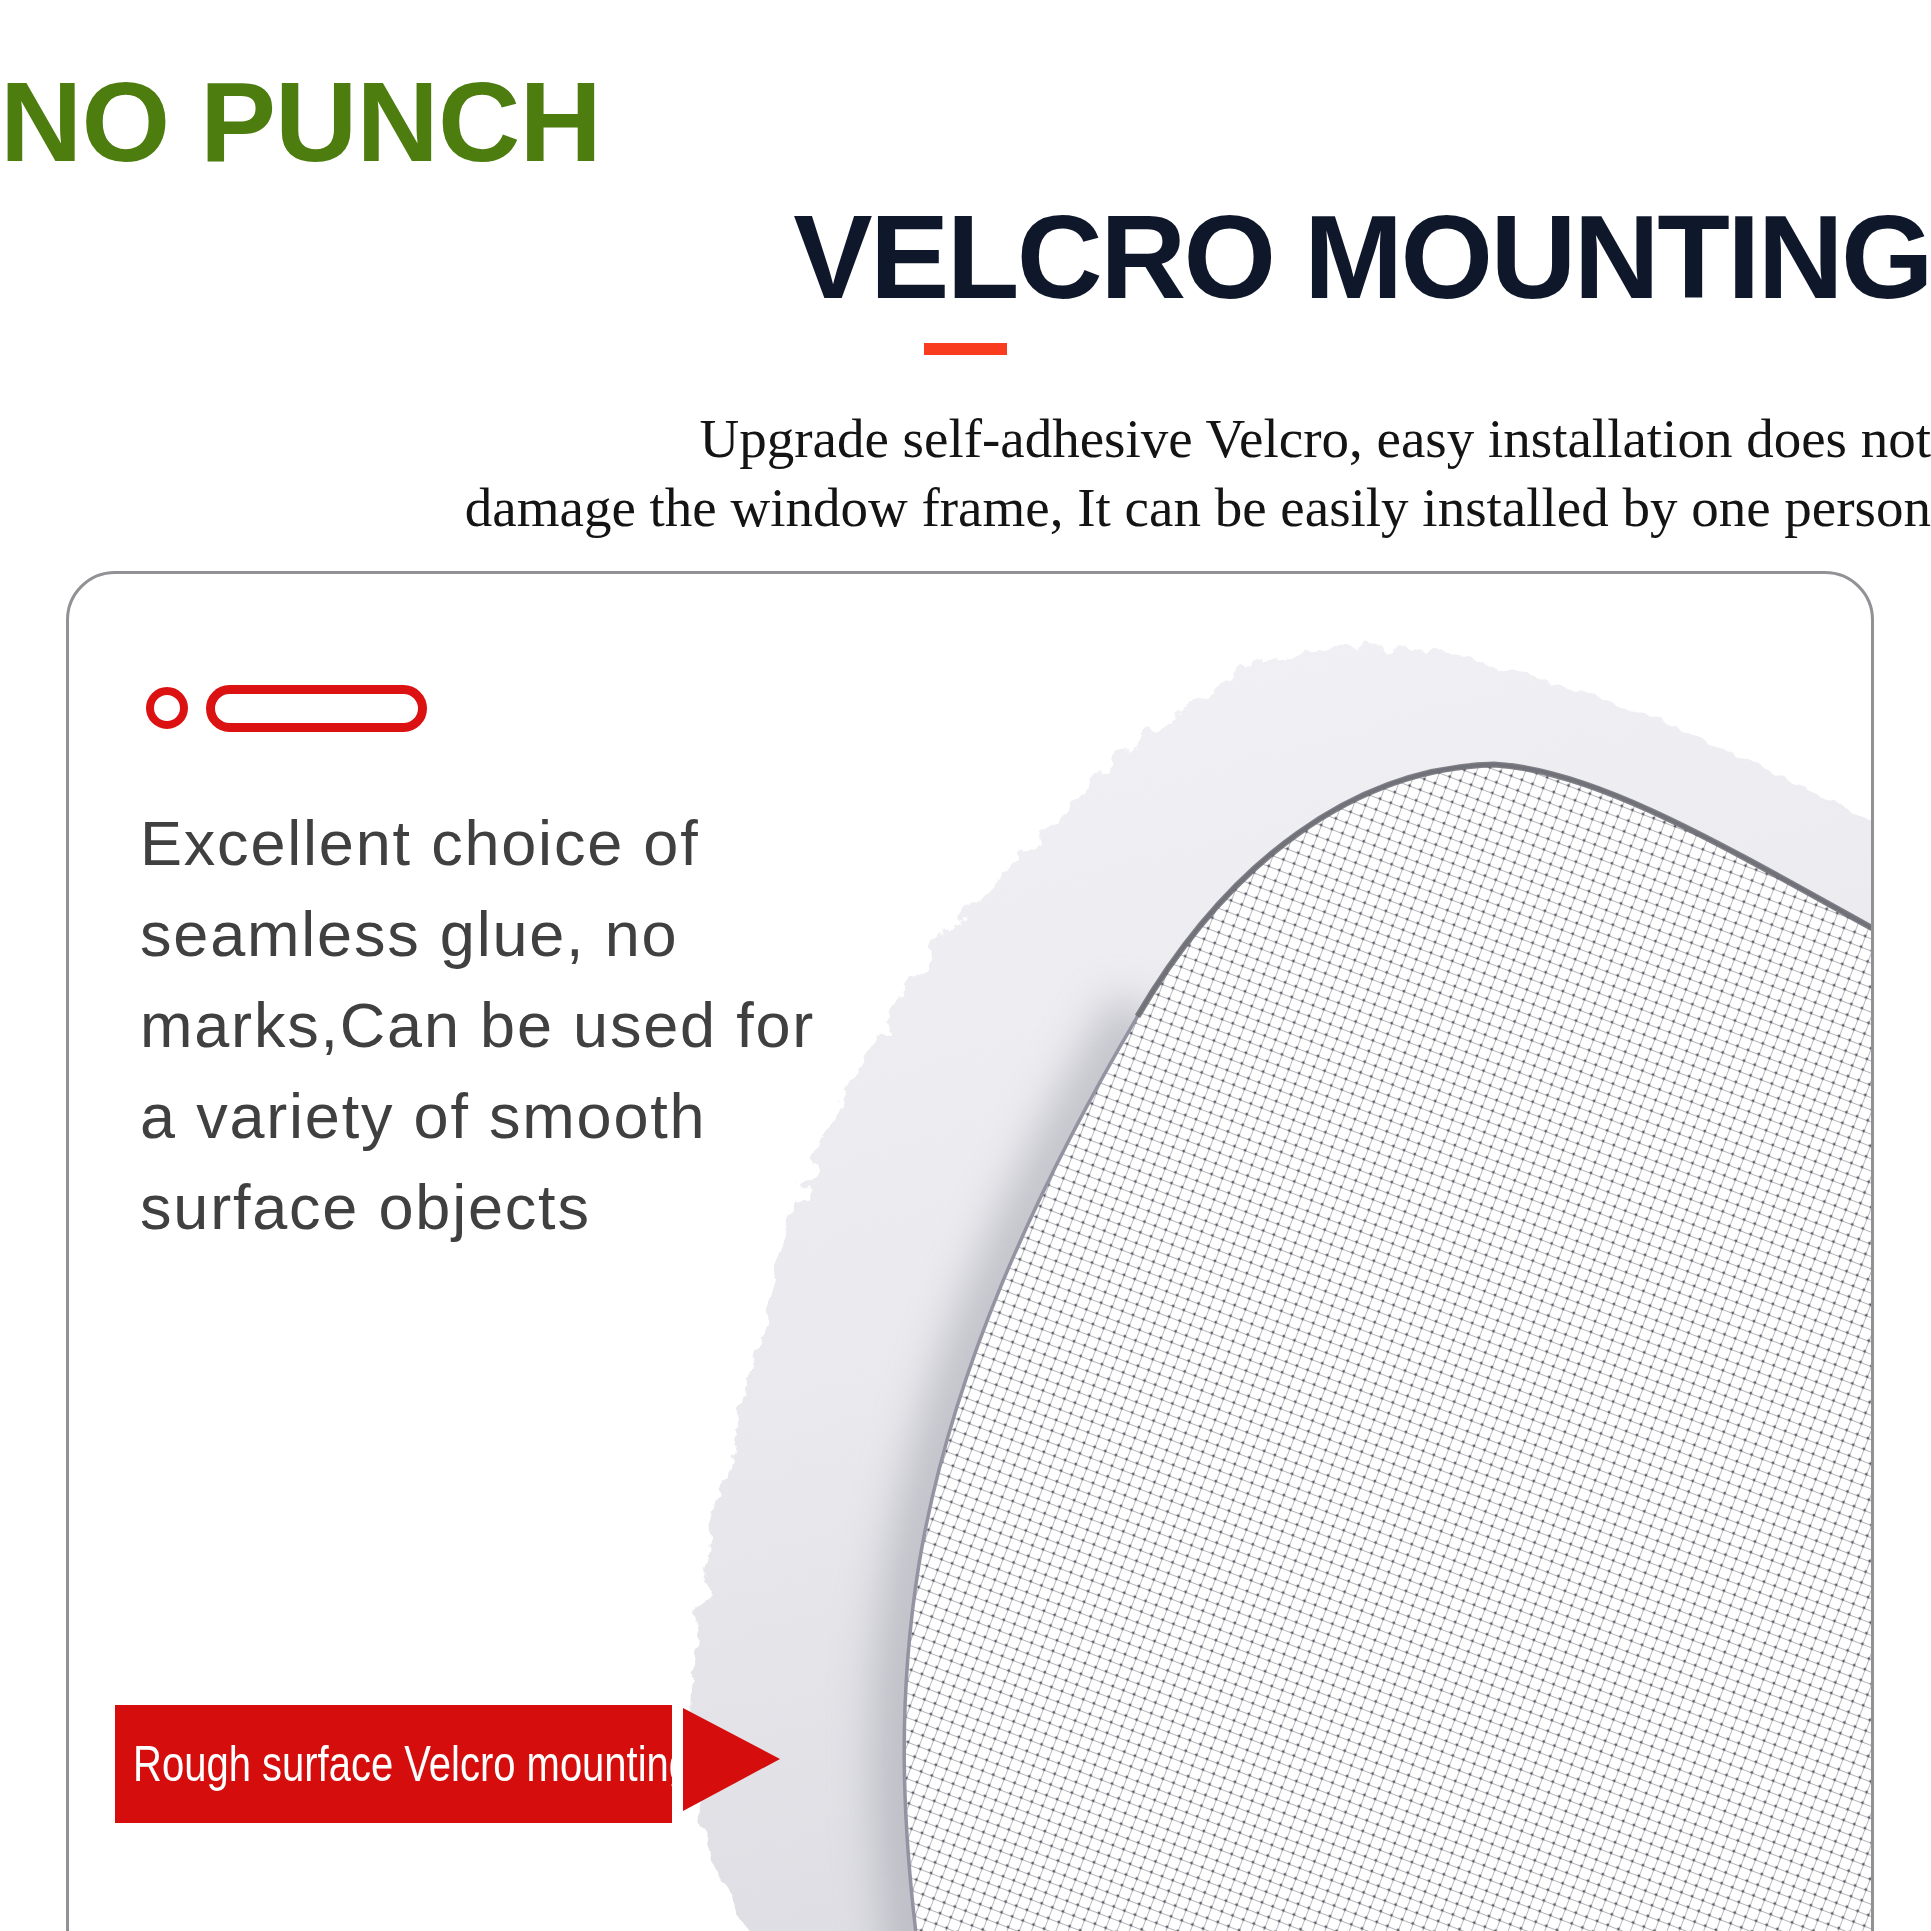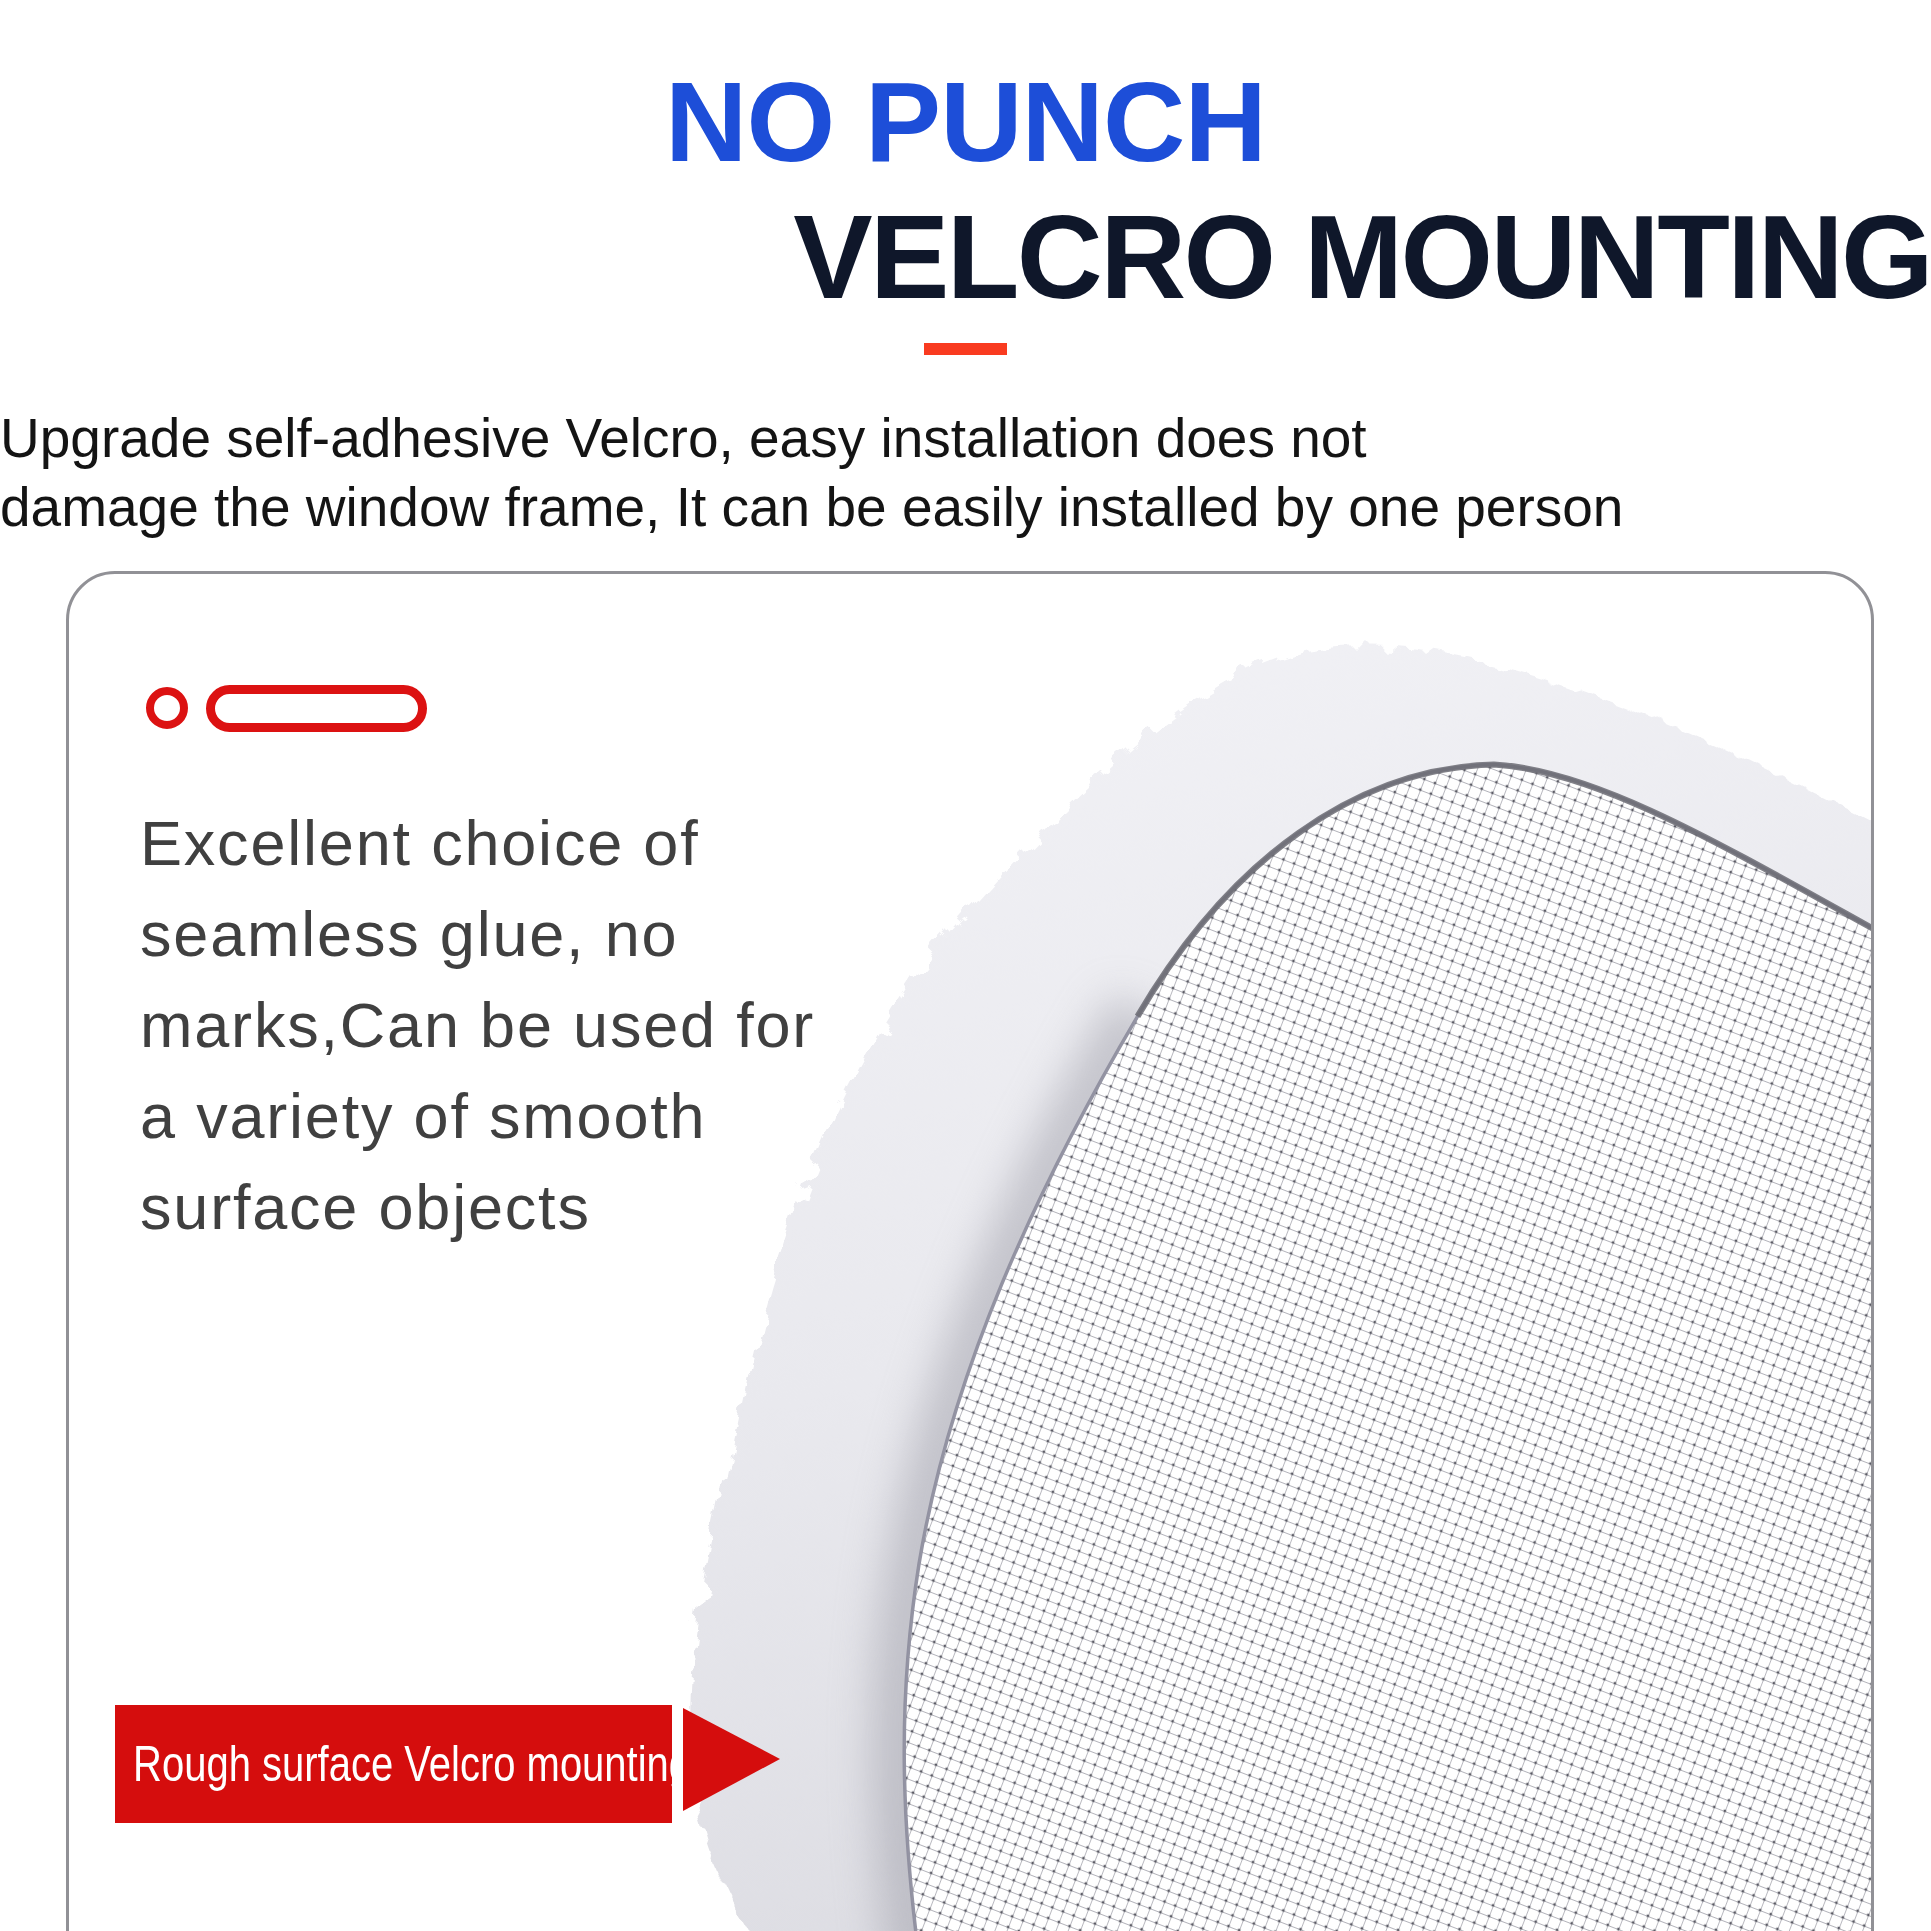--- a/index.html
+++ b/index.html
@@ -9,45 +9,45 @@
     background: #ffffff;
     font-family: "Liberation Sans", sans-serif;
   }
   #stage {
     position: relative;
     width: 1931px; height: 1931px;
     background: #ffffff;
   }
   .heading-primary {
     position: absolute; top: 65px; left: 0; width: 100%;
-    text-align: center;
     font-size: 114px; line-height: 114px; font-weight: bold;
     letter-spacing: -0.9px;
-    color: #1d4ed8;
+    color: #4d7c0f;
     white-space: nowrap;
   }
   .heading-secondary {
     position: absolute; top: 197px; left: 0; width: 100%;
     text-align: right;
     font-size: 119px; line-height: 119px; font-weight: bold;
     letter-spacing: -2.6px;
     color: #0f172a;
     white-space: nowrap;
   }
   .divider-bar {
     position: absolute; left: 924px; top: 343px;
     width: 83px; height: 12.3px;
     background: #f93b20;
   }
   .subtitle {
     position: absolute; top: 404px; left: 0; width: 100%;
-    text-align: left;
+    text-align: right;
     font-size: 55px; line-height: 69px;
     color: #141414;
     white-space: pre-line;
+    font-family: Liberation Serif, serif;
   }
   .feature-card {
     position: absolute; left: 66px; top: 571px;
     width: 1808px; height: 1413px;
     box-sizing: border-box;
     border: 3.5px solid #919196;
     border-radius: 49px;
     background: #ffffff;
     overflow: hidden;
   }

